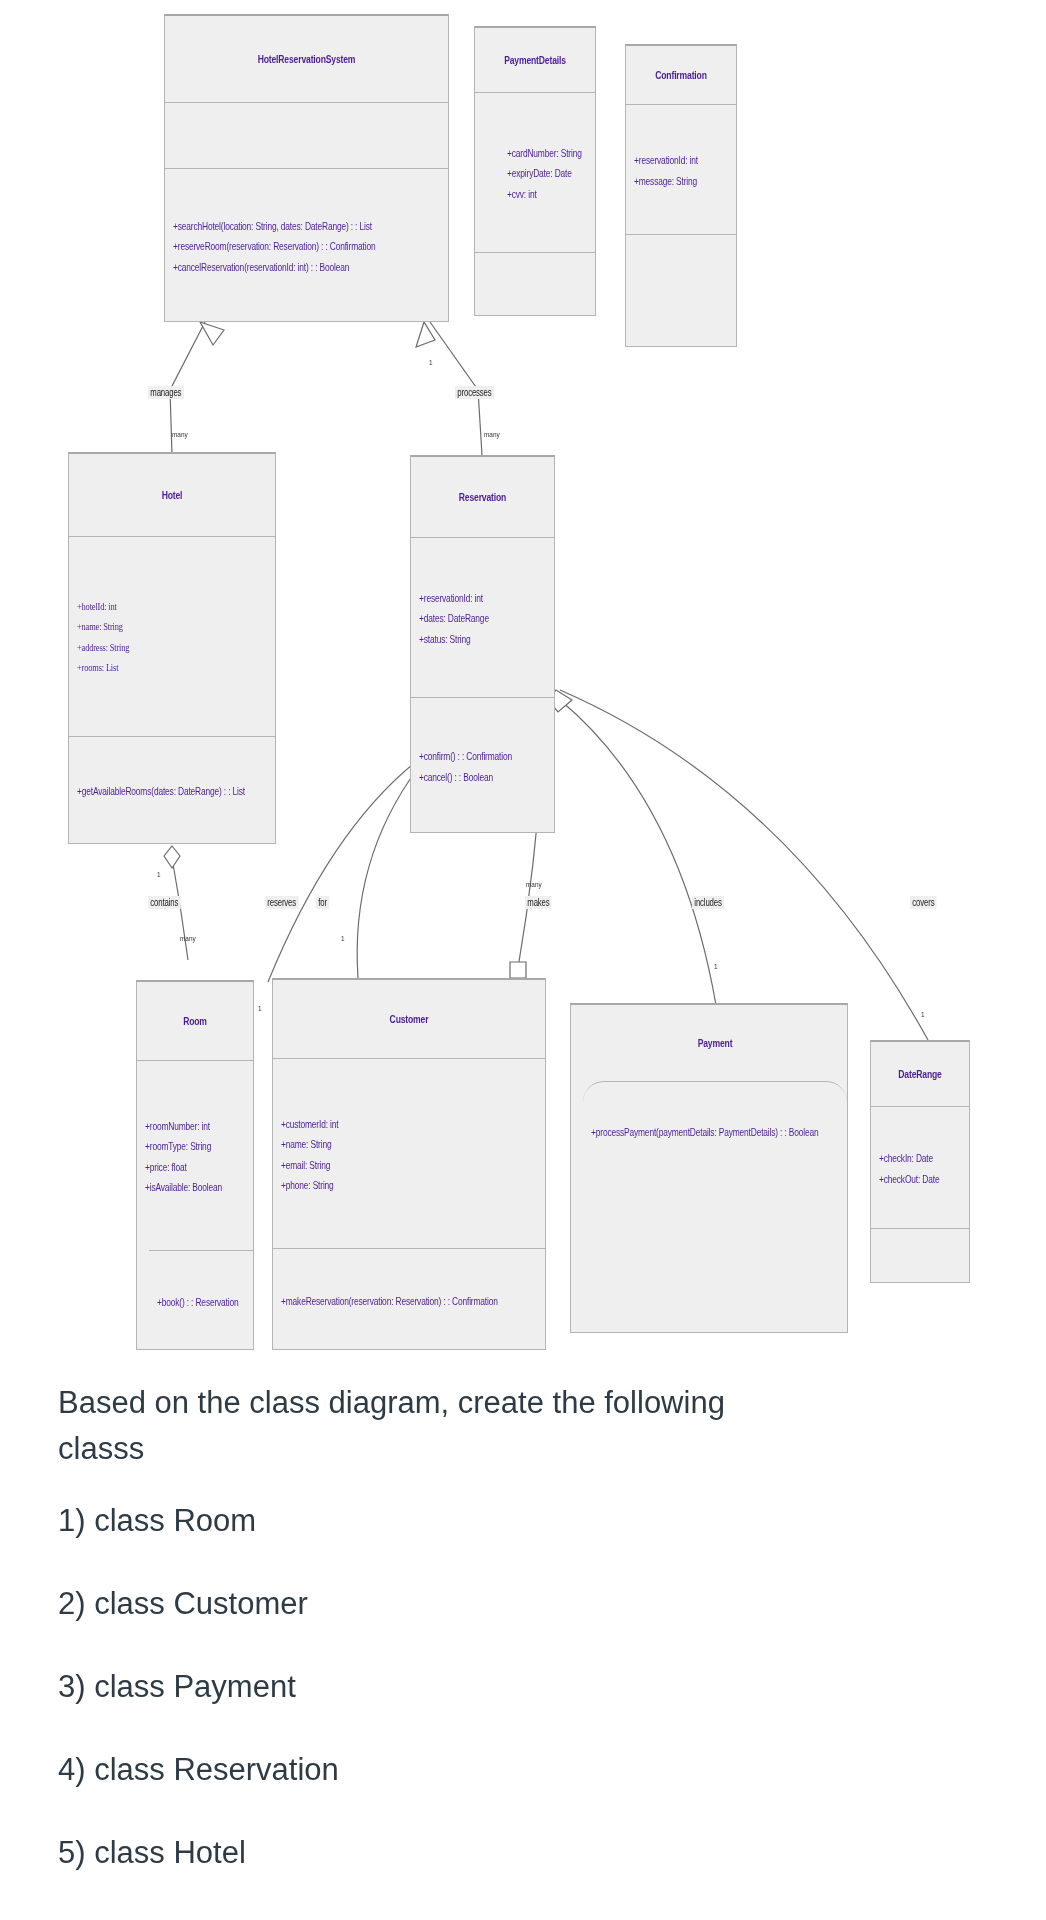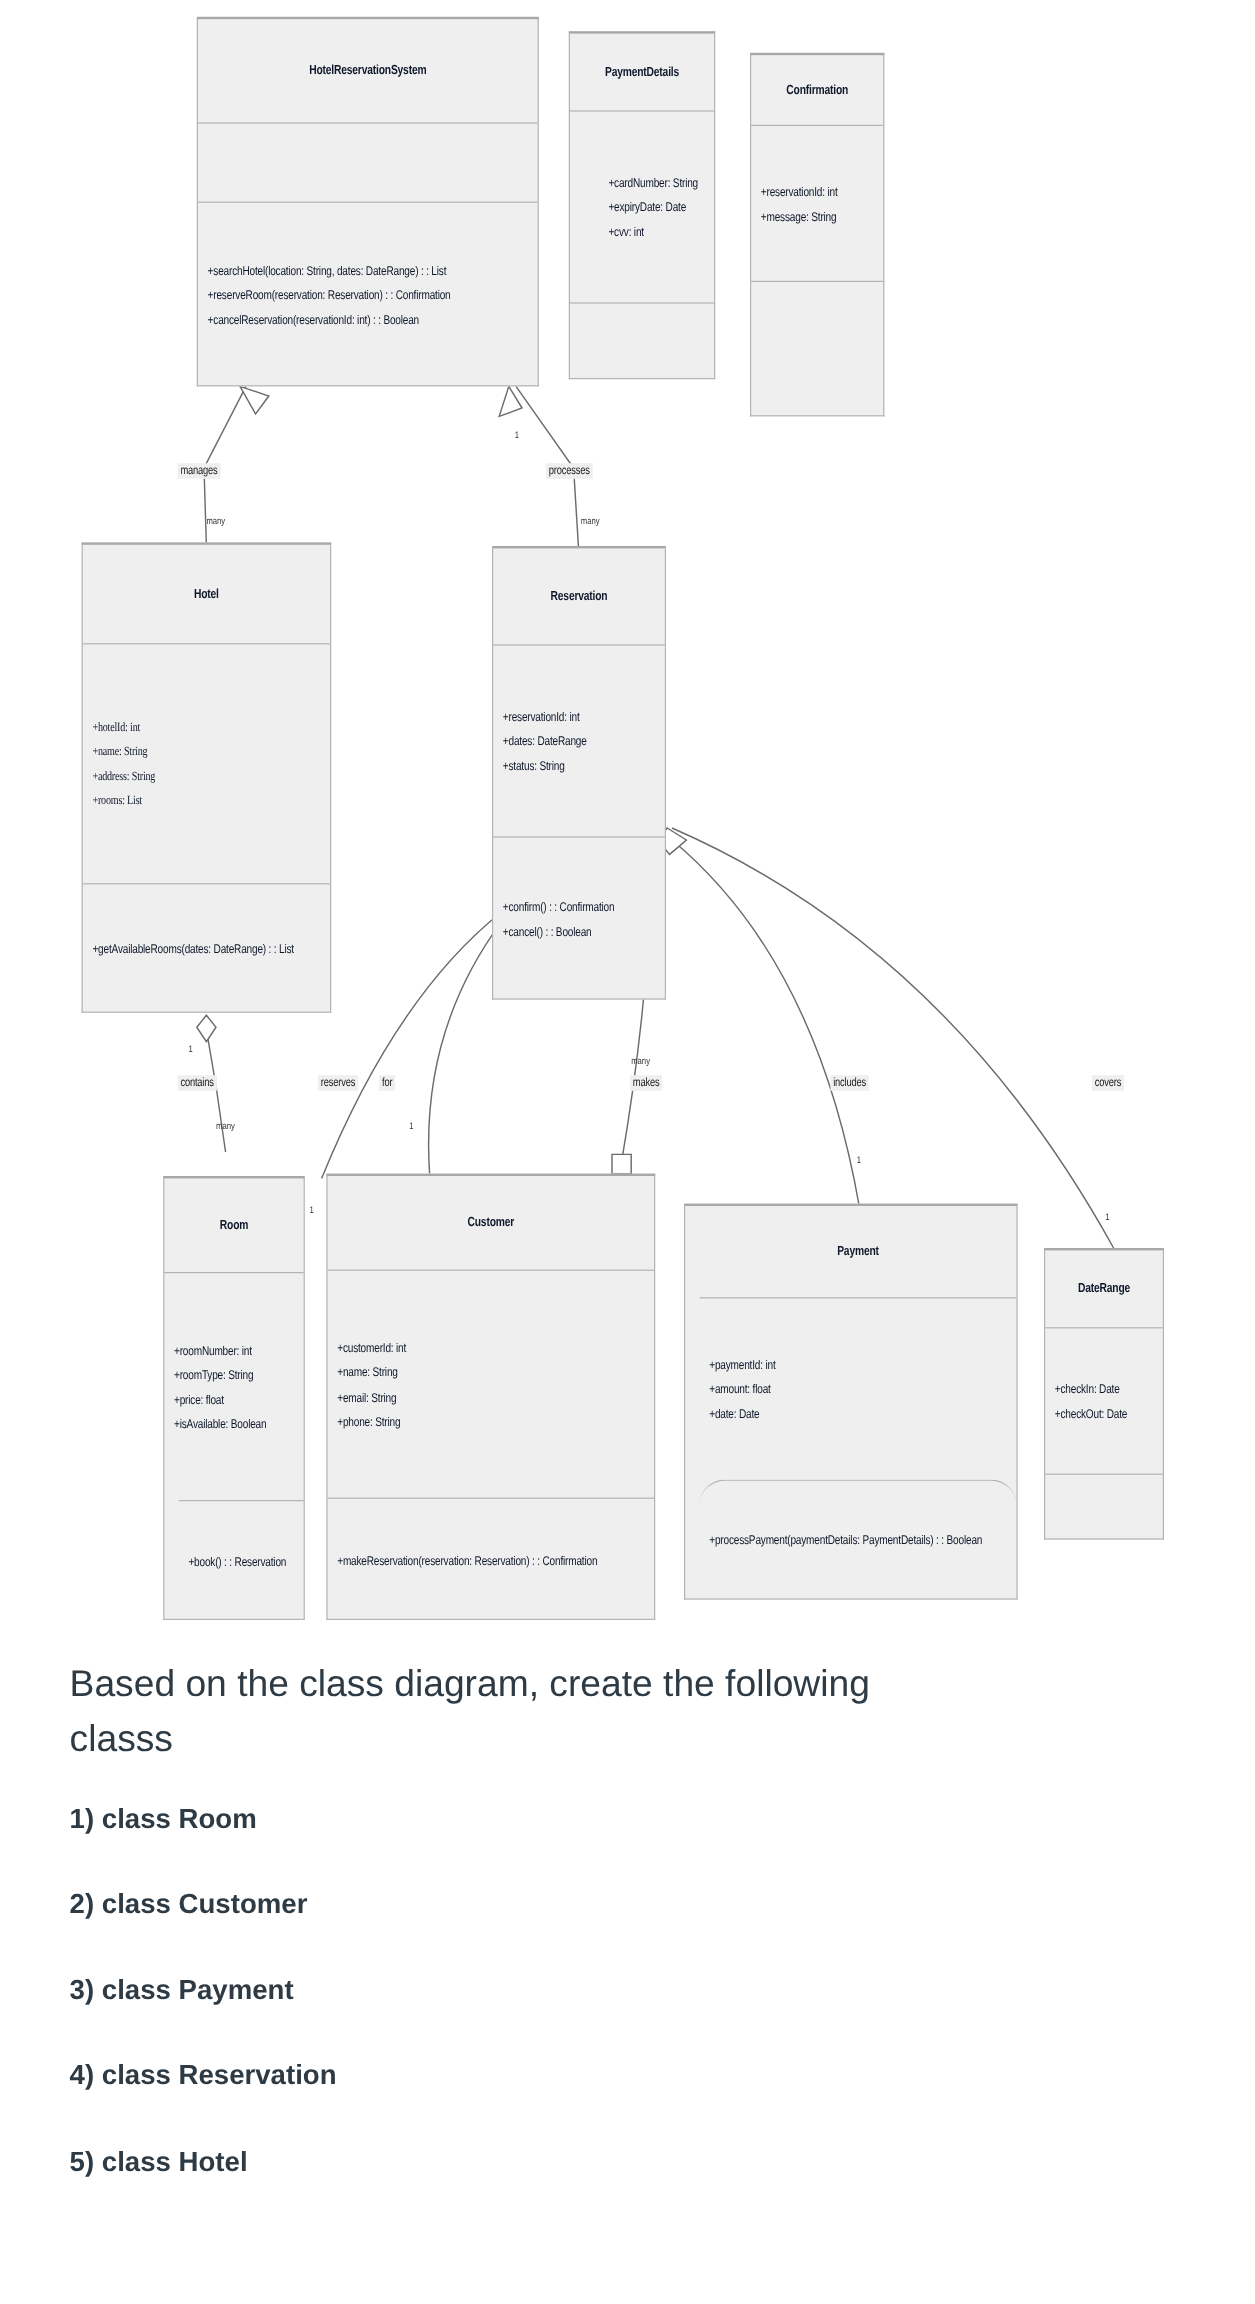--- a/index.html
+++ b/index.html
@@ -33,21 +33,21 @@
   }
 
   
   .uml-class {
     position: absolute;
     background: #efefef;
     border: 1px solid #b4b4b4;
     border-top: 2px solid #a8a8a8;
     box-sizing: border-box;
     font-family: "Liberation Sans", sans-serif;
-    color: #0f172a;
+    color: #4c1d95;
     z-index: 5;
   }
   .uml-name {
     text-align: center;
     font-size: 11px;
     font-weight: 600;
     letter-spacing: -0.2px;
     display: flex;
     align-items: center;
     justify-content: center;
@@ -114,24 +114,24 @@
     color: #2e3b45;
   }
   .q-intro {
     font-size: 31px;
     line-height: 1.47;
     margin: 0 0 28px 0;
     font-weight: 400;
     max-width: 700px;
   }
   .q-item {
-    font-size: 23px;
+    font-size: 31px;
     line-height: 1.45;
     margin: 0 0 38px 0;
-    font-weight: 700;
+    font-weight: 400;
   }
 </style>
 </head>
 <body>
 
 <div id="diagram-canvas">
 
   <svg id="edge-layer" viewBox="0 0 1046 1380">
 
     <path d="M 205 322 L 170 390 L 172 455" stroke="#6b6b6b" stroke-width="1.2" fill="none"></path>
@@ -232,25 +232,20 @@
       <div class="uml-row">+email: String</div>
       <div class="uml-row">+phone: String</div>
     </div>
     <div class="uml-sep uml-compartment" style="height:104px;">
       <div class="uml-row">+makeReservation(reservation: Reservation) : : Confirmation</div>
     </div>
   </div>
 
   <div class="uml-class" style="left:570px; top:1003px; width:278px; height:330px;padding-left:12px;">
     <div class="uml-name" style="height:76px;">Payment</div>
-    <div class="uml-sep uml-compartment" style="height:152px;">
-      <div class="uml-row">+paymentId: int</div>
-      <div class="uml-row">+amount: float</div>
-      <div class="uml-row">+date: Date</div>
-    </div>
     <div class="uml-sep uml-compartment" style="height:100px;border-radius:21px;">
       <div class="uml-row">+processPayment(paymentDetails: PaymentDetails) : : Boolean</div>
     </div>
   </div>
 
   <div class="uml-class" style="left:870px; top:1040px; width:100px; height:243px;">
     <div class="uml-name" style="height:64px;">DateRange</div>
     <div class="uml-sep uml-compartment" style="height:122px;">
       <div class="uml-row">+checkIn: Date</div>
       <div class="uml-row">+checkOut: Date</div>

